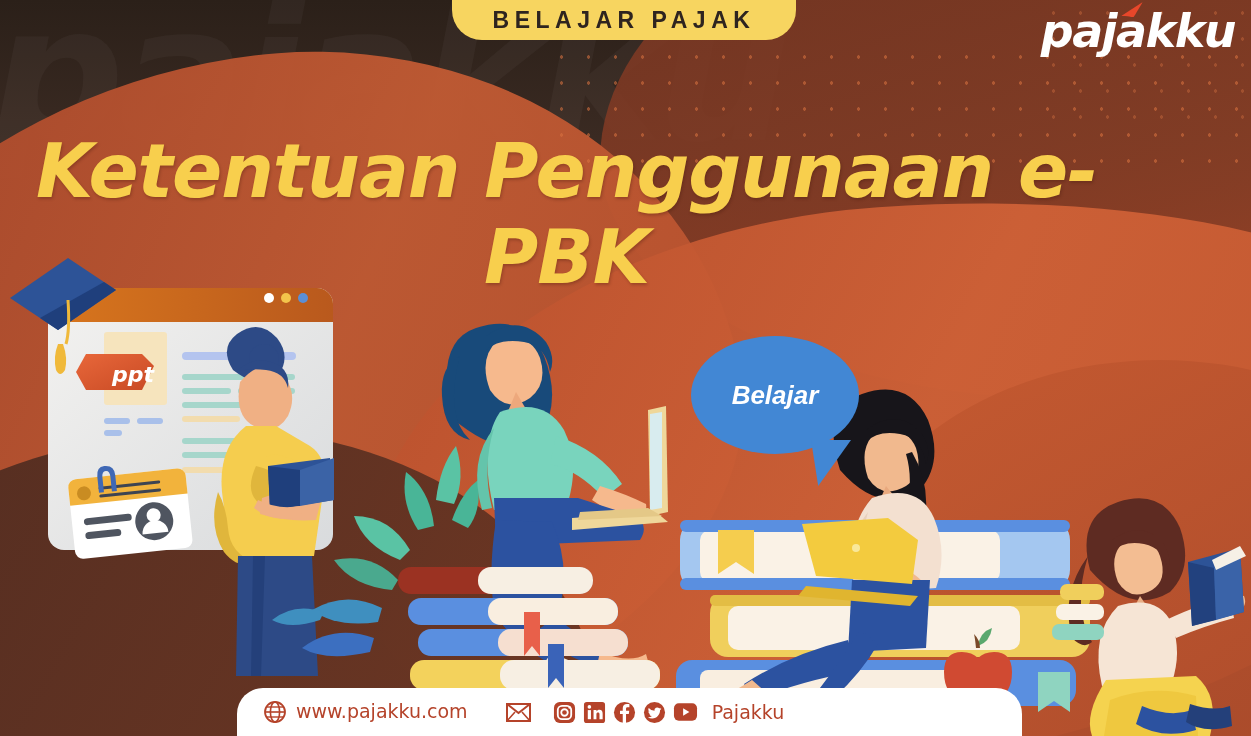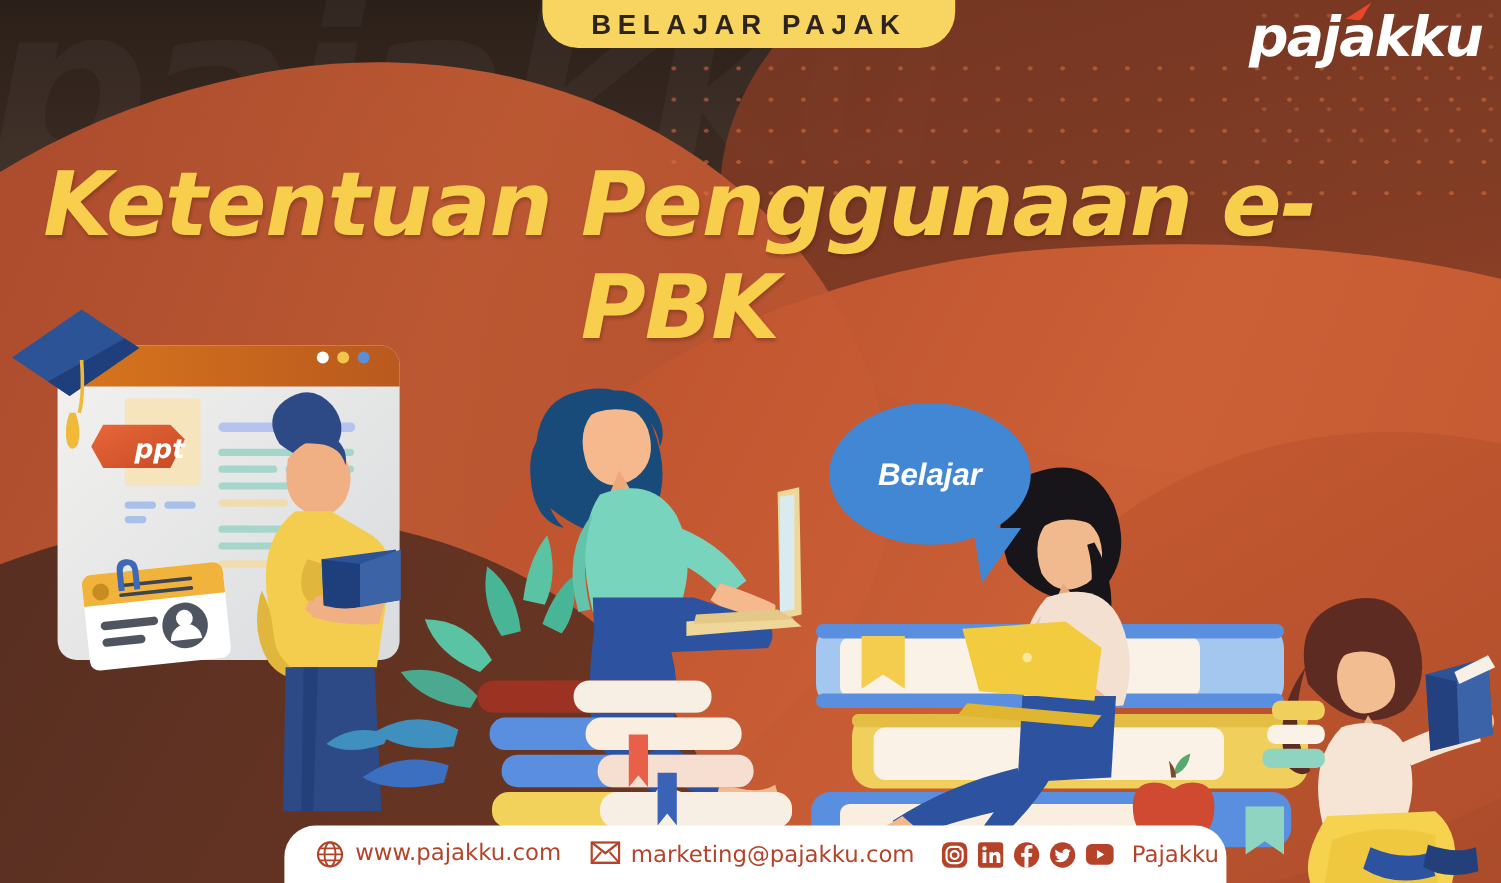--- a/index.html
+++ b/index.html
@@ -344,21 +344,20 @@
     </div>
 
     <div class="gap"></div>
 
     <div class="item">
       <svg width="25" height="19" viewBox="0 0 25 19">
         <rect x="1" y="1" width="23" height="17" fill="none" stroke="#b5432a" stroke-width="2"></rect>
         <path d="M1 1 L12.5 10 L24 1" fill="none" stroke="#b5432a" stroke-width="2"></path>
         <path d="M1 18 L9 9 M24 18 L16 9" fill="none" stroke="#b5432a" stroke-width="1.6"></path>
       </svg>
-      <span class="label">marketing@pajakku.com</span>
     </div>
 
     <div class="socials">
       <svg width="23" height="23" viewBox="0 0 24 24">
         <rect x="1" y="1" width="22" height="22" rx="6" fill="#b5432a"></rect>
         <rect x="5" y="5" width="14" height="14" rx="4.4" fill="none" stroke="#fff" stroke-width="1.9"></rect>
         <circle cx="12" cy="12" r="3.4" fill="none" stroke="#fff" stroke-width="1.9"></circle>
         <circle cx="17.3" cy="6.8" r="1.25" fill="#fff"></circle>
       </svg>
       <svg width="23" height="23" viewBox="0 0 24 24">

